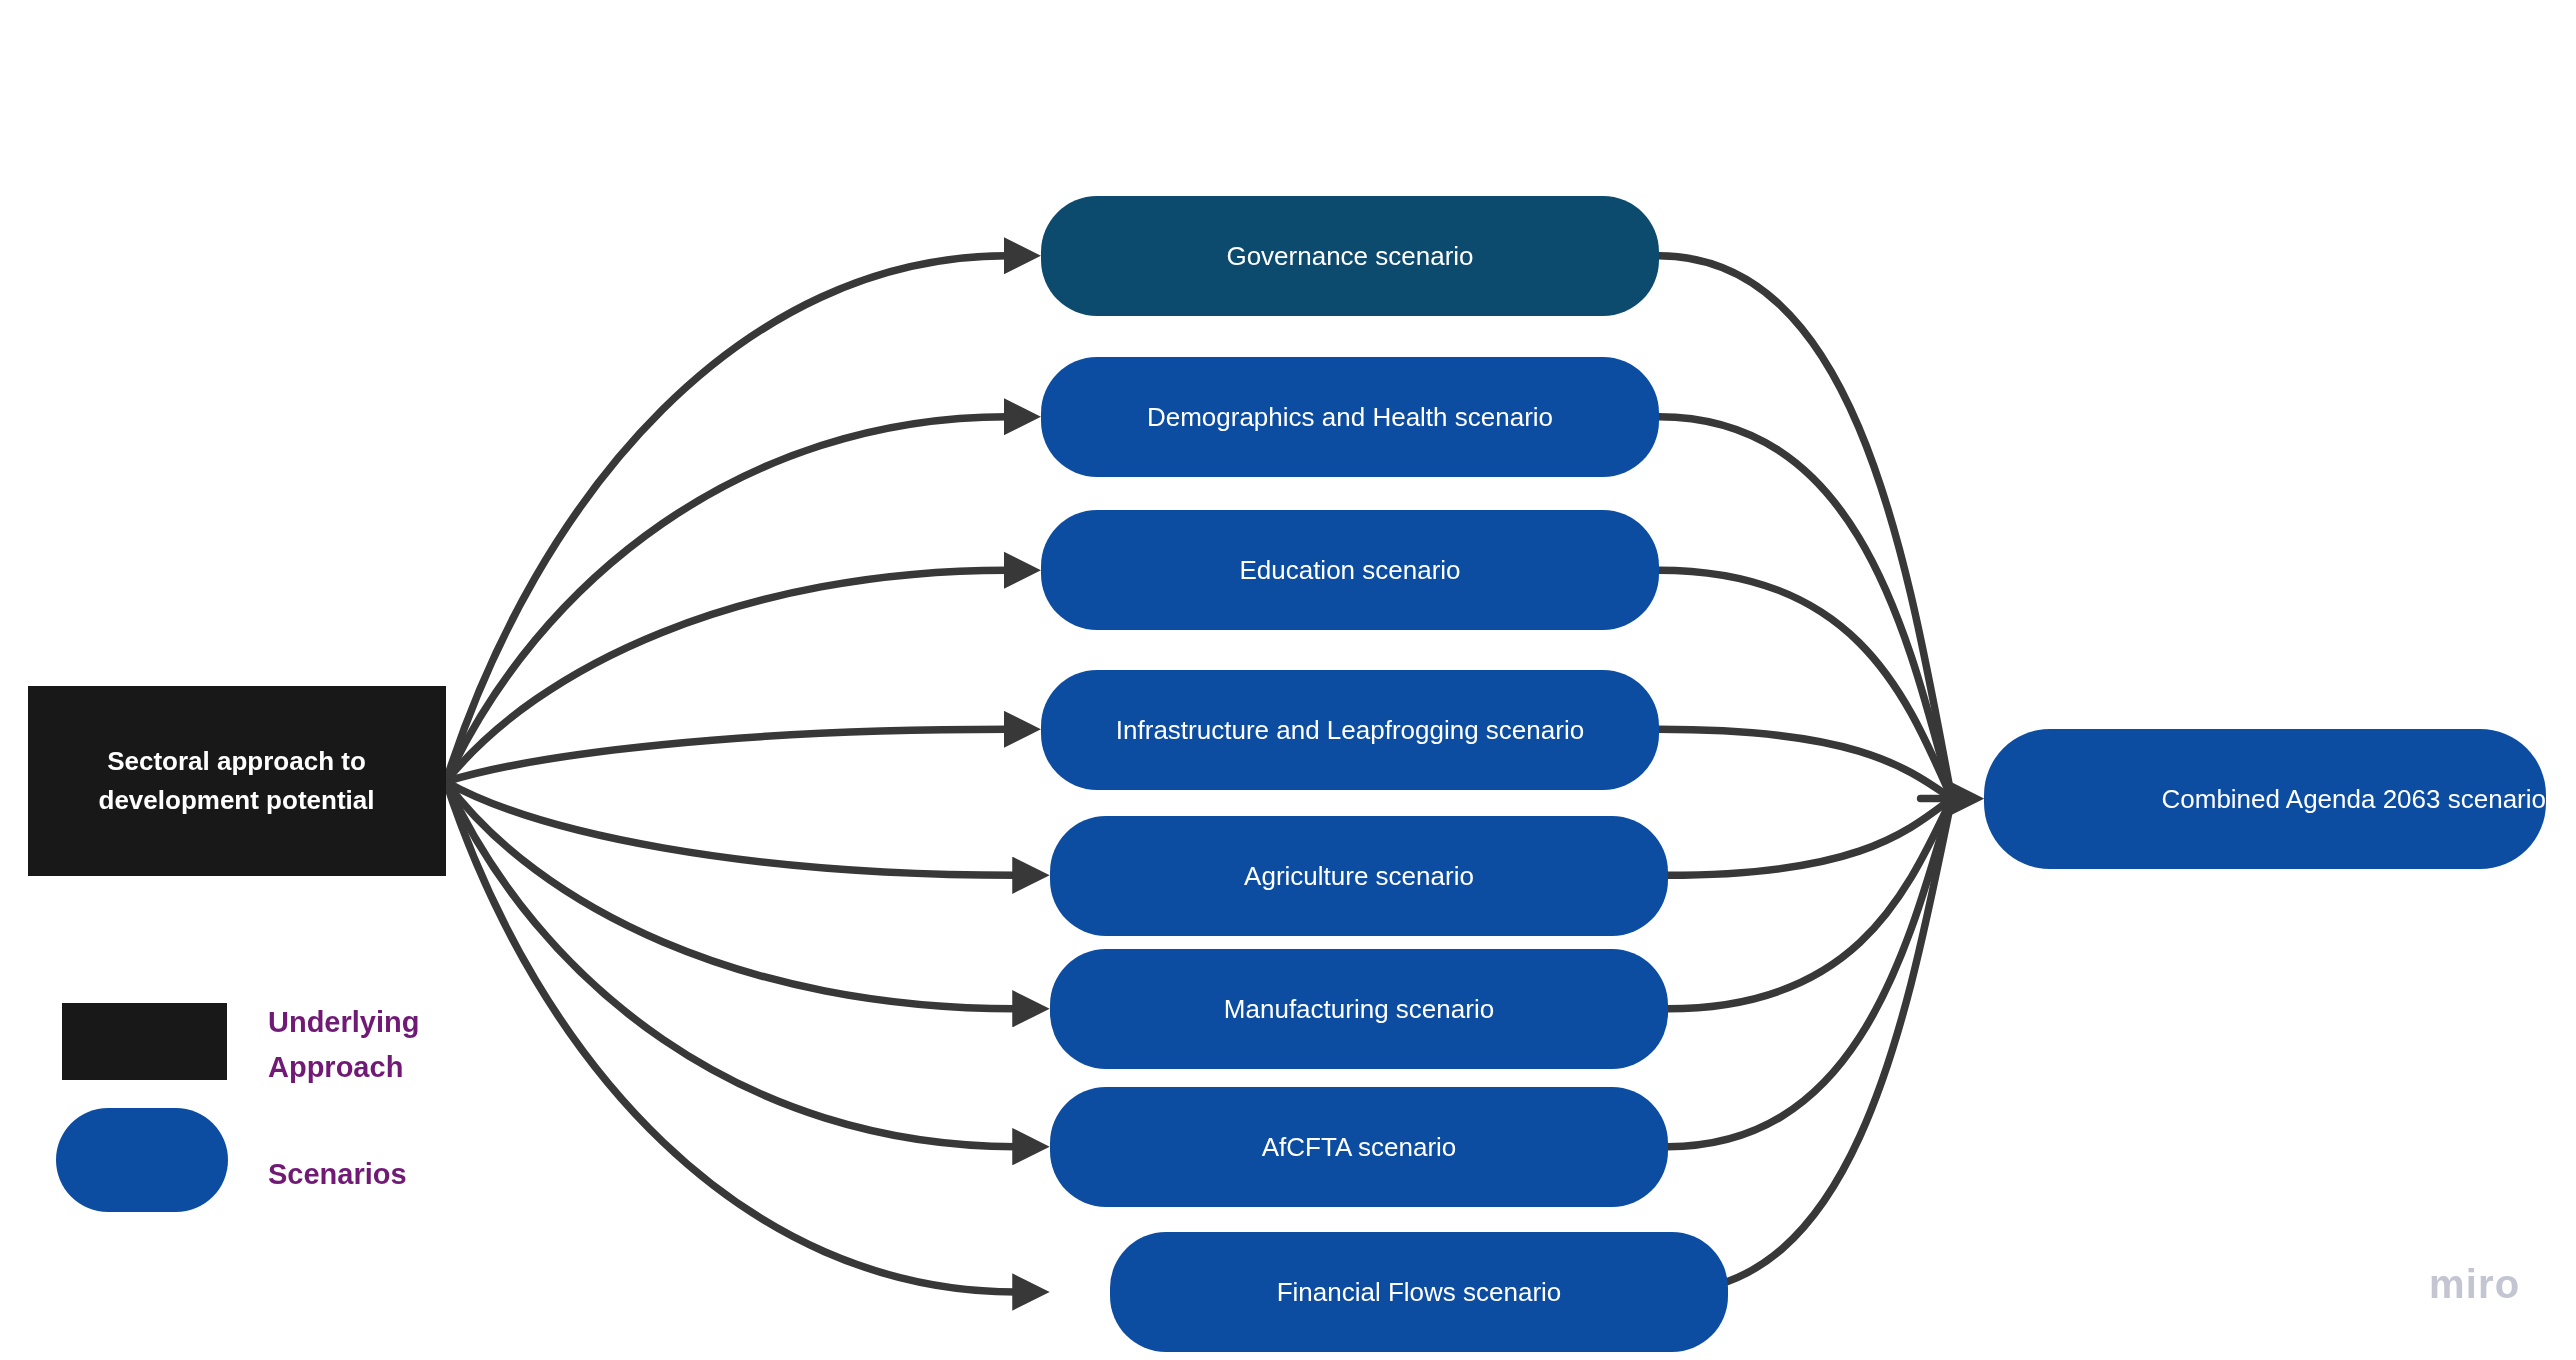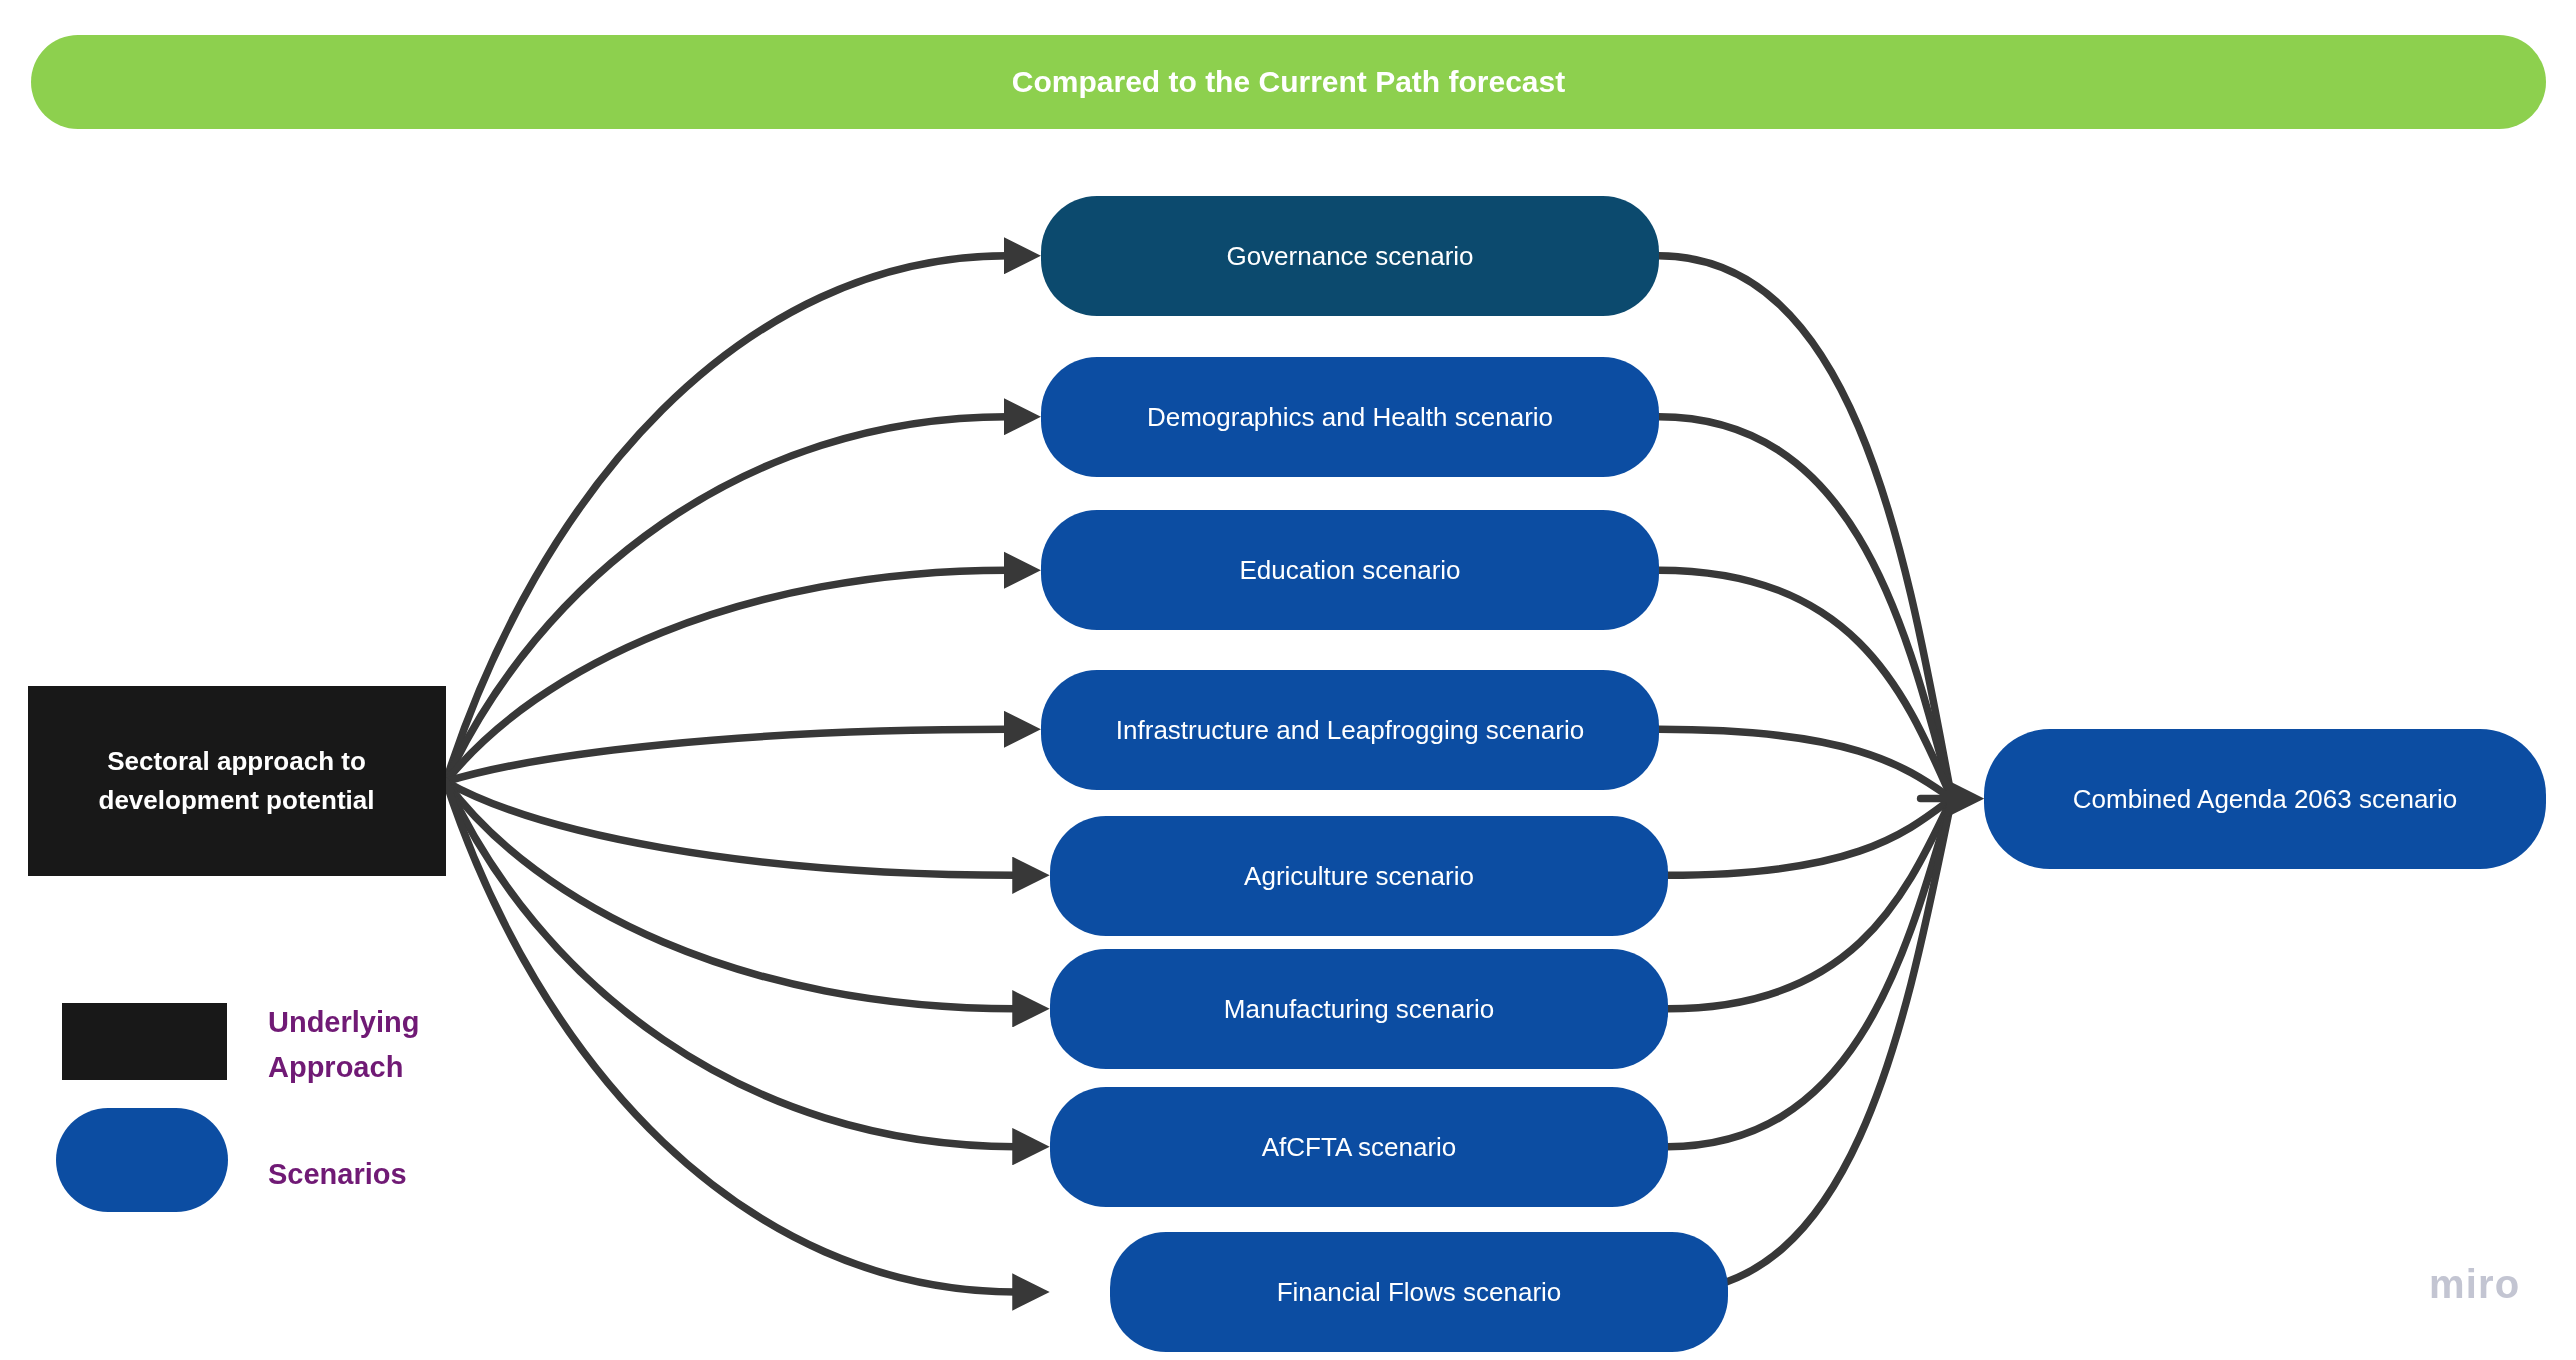--- a/index.html
+++ b/index.html
@@ -68,23 +68,20 @@
         <path d="M 714 1253 C 862 1453, 1190 1617, 1628 1617" marker-end="url(#arrowhead)"></path>
         <path d="M 2672 1617 C 2975 1617, 3055 1432, 3128 1280"></path>
         <path d="M 714 1253 C 862 1575, 1190 1838, 1628 1838" marker-end="url(#arrowhead)"></path>
         <path d="M 2672 1838 C 2975 1838, 3055 1531, 3128 1280"></path>
         <path d="M 714 1253 C 862 1703, 1190 2071, 1628 2071" marker-end="url(#arrowhead)"></path>
         <path d="M 2672 2071 C 2975 2071, 3055 1636, 3128 1280"></path>
         <path d="M 3078 1280 L 3126 1280" marker-end="url(#arrowhead)"></path>
       </g>
   </svg>
 
-  <div class="node" id="banner" style="background: rgb(141, 208, 78);">
-    <span>Compared to the Current Path forecast</span>
-  </div>
 
   <div class="node" id="source-box" style="background: rgb(24, 24, 24);">
     <span>Sectoral approach to development potential</span>
   </div>
 
   <div id="scenario-column">
       <div class="node scenario-pill" style="left: 1041px; top: 196px; background: #0c4a6e;">
         <span>Governance scenario</span>
       </div>
       <div class="node scenario-pill" style="left: 1041px; top: 357px; background: rgb(12, 77, 162);">
@@ -103,21 +100,21 @@
         <span>Manufacturing scenario</span>
       </div>
       <div class="node scenario-pill" style="left: 1050px; top: 1087px; background: rgb(12, 77, 162);">
         <span>AfCFTA scenario</span>
       </div>
       <div class="node scenario-pill" style="left: 1110px; top: 1232px; background: rgb(12, 77, 162);">
         <span>Financial Flows scenario</span>
       </div>
     </div>
 
-  <div class="node" id="combined-pill" style="background: rgb(12, 77, 162);">
+  <div class="node" id="combined-pill" style="background: rgb(12, 77, 162); justify-content: flex-end;">
     <span>Combined Agenda 2063 scenario</span>
   </div>
 
   <div class="legend-swatch" id="legend-rect" style="background: rgb(24, 24, 24);"></div>
   <div class="legend-label" id="legend-label-approach">Underlying Approach</div>
 
   <div class="legend-swatch" id="legend-pill" style="background: rgb(12, 77, 162);"></div>
   <div class="legend-label" id="legend-label-scenarios">Scenarios</div>
 
   <div id="watermark" style="color: rgb(195, 197, 210);">miro</div>

